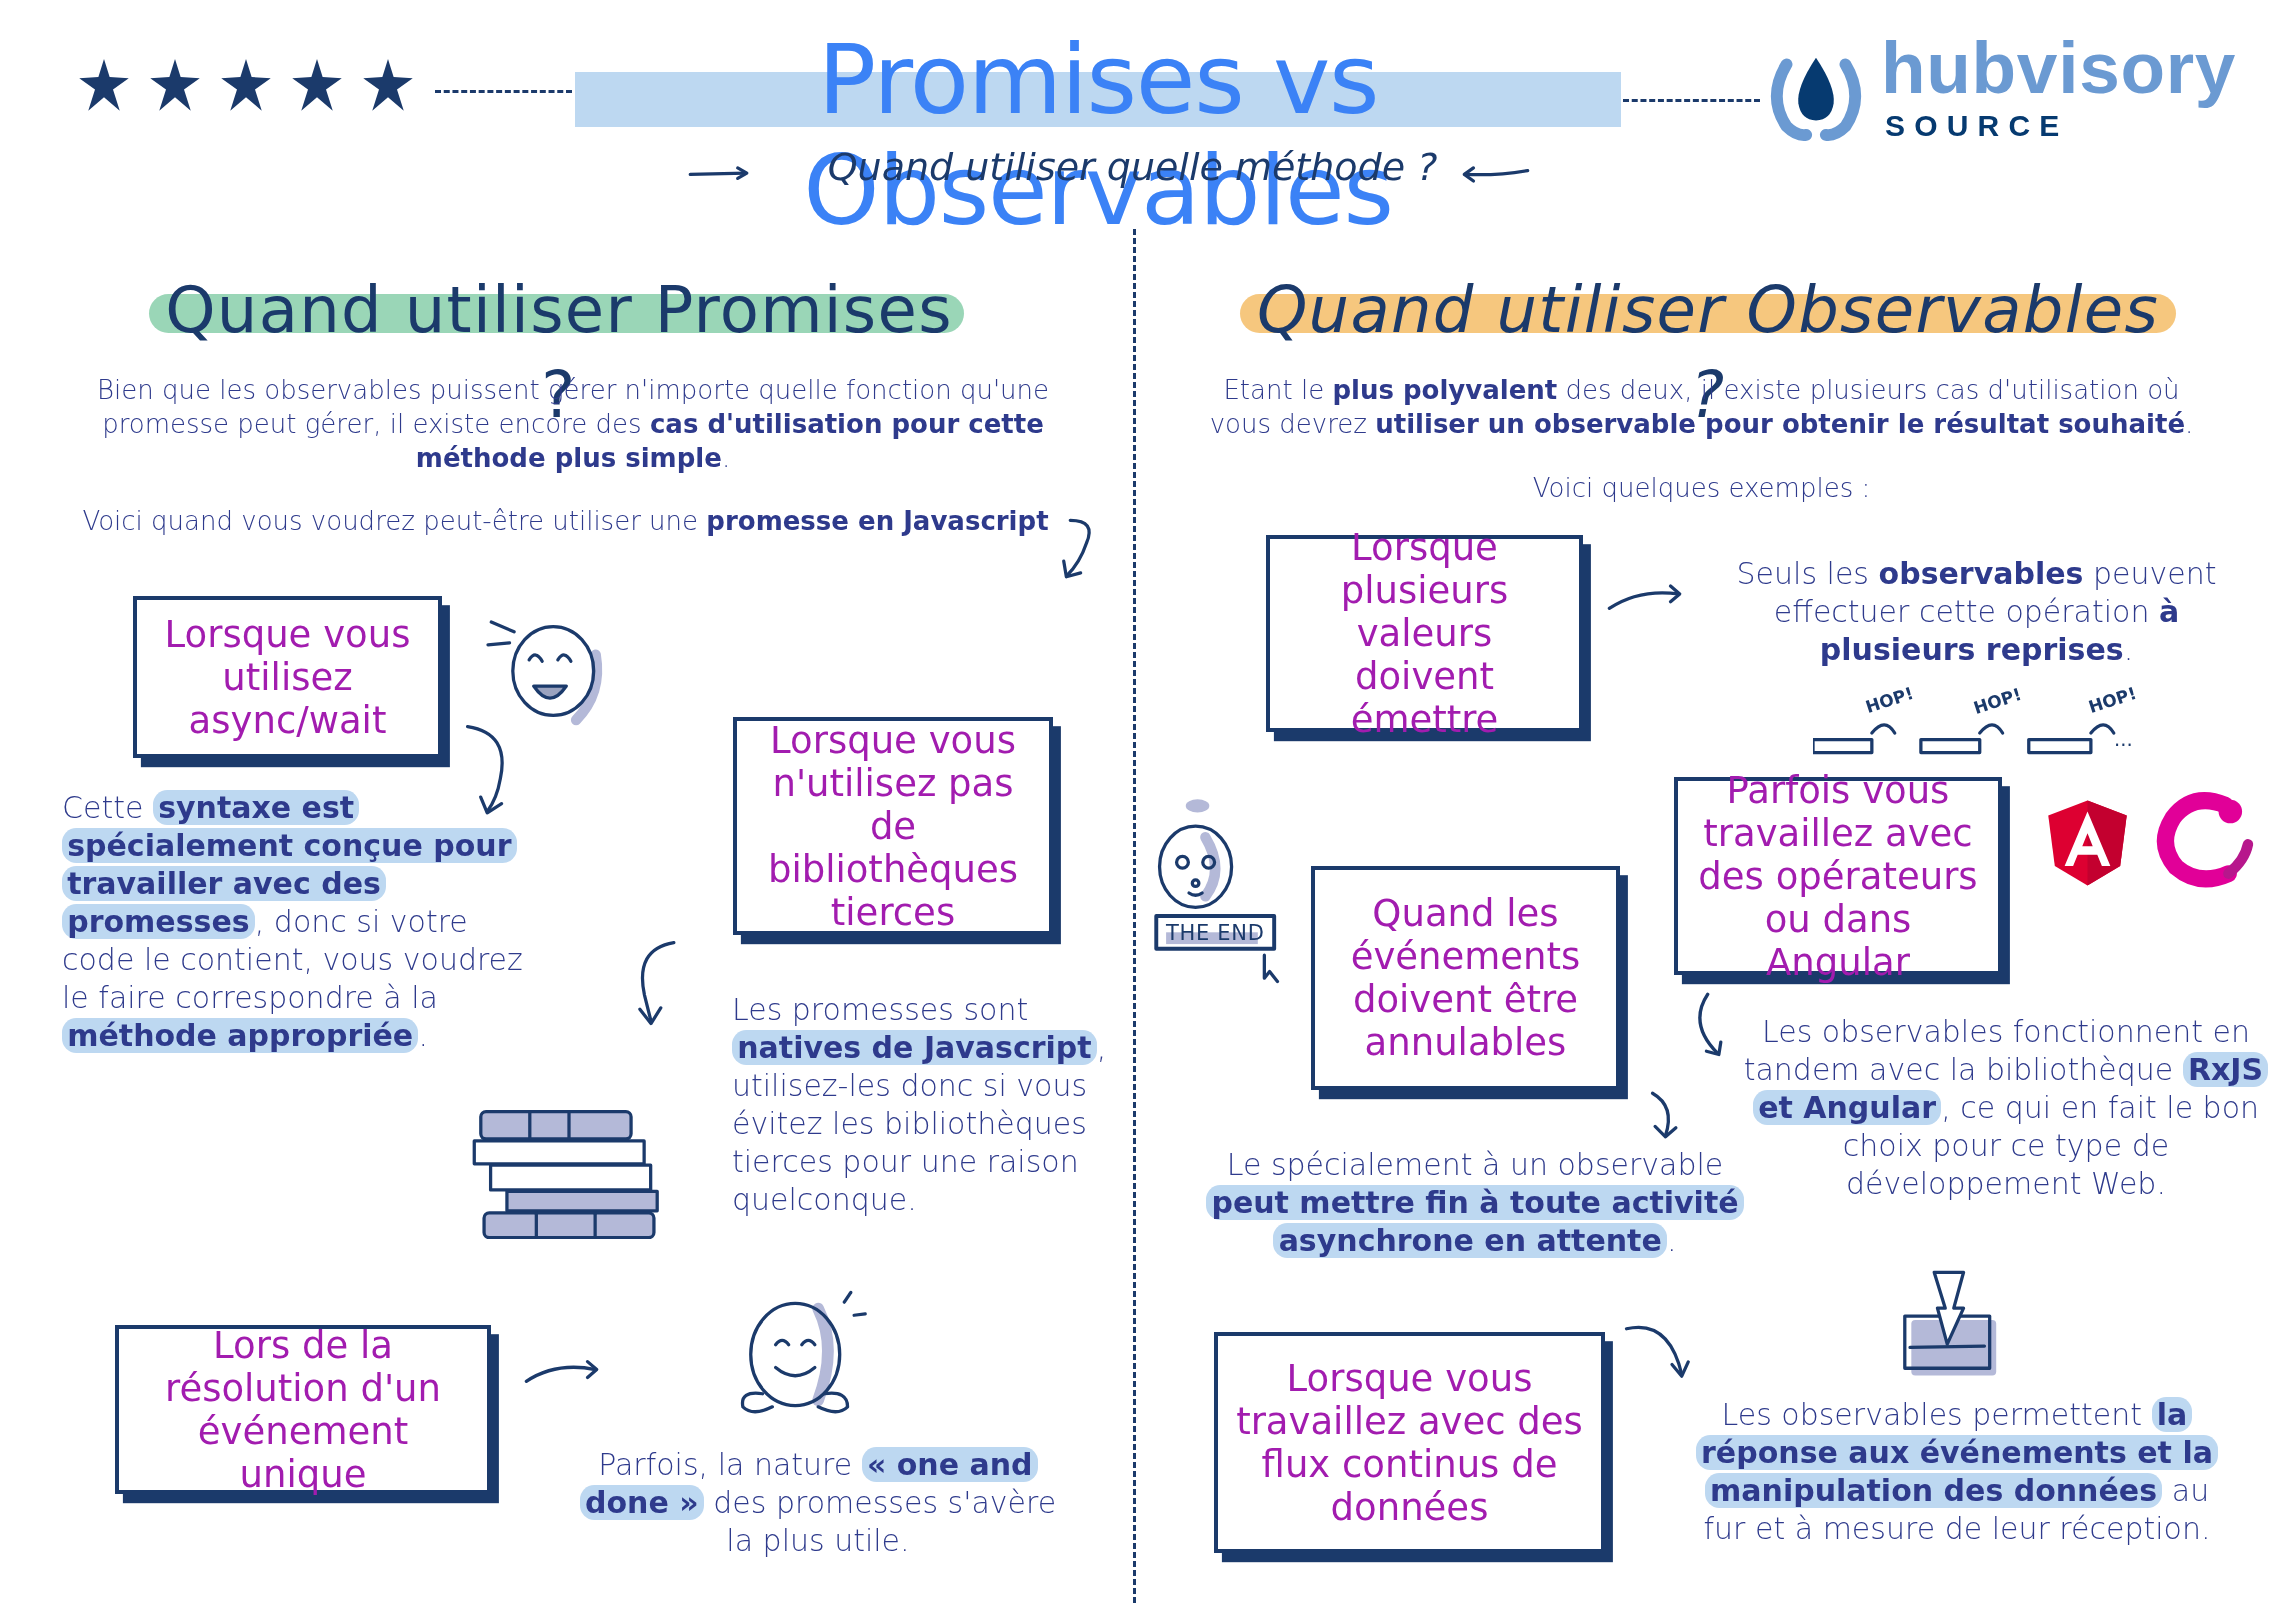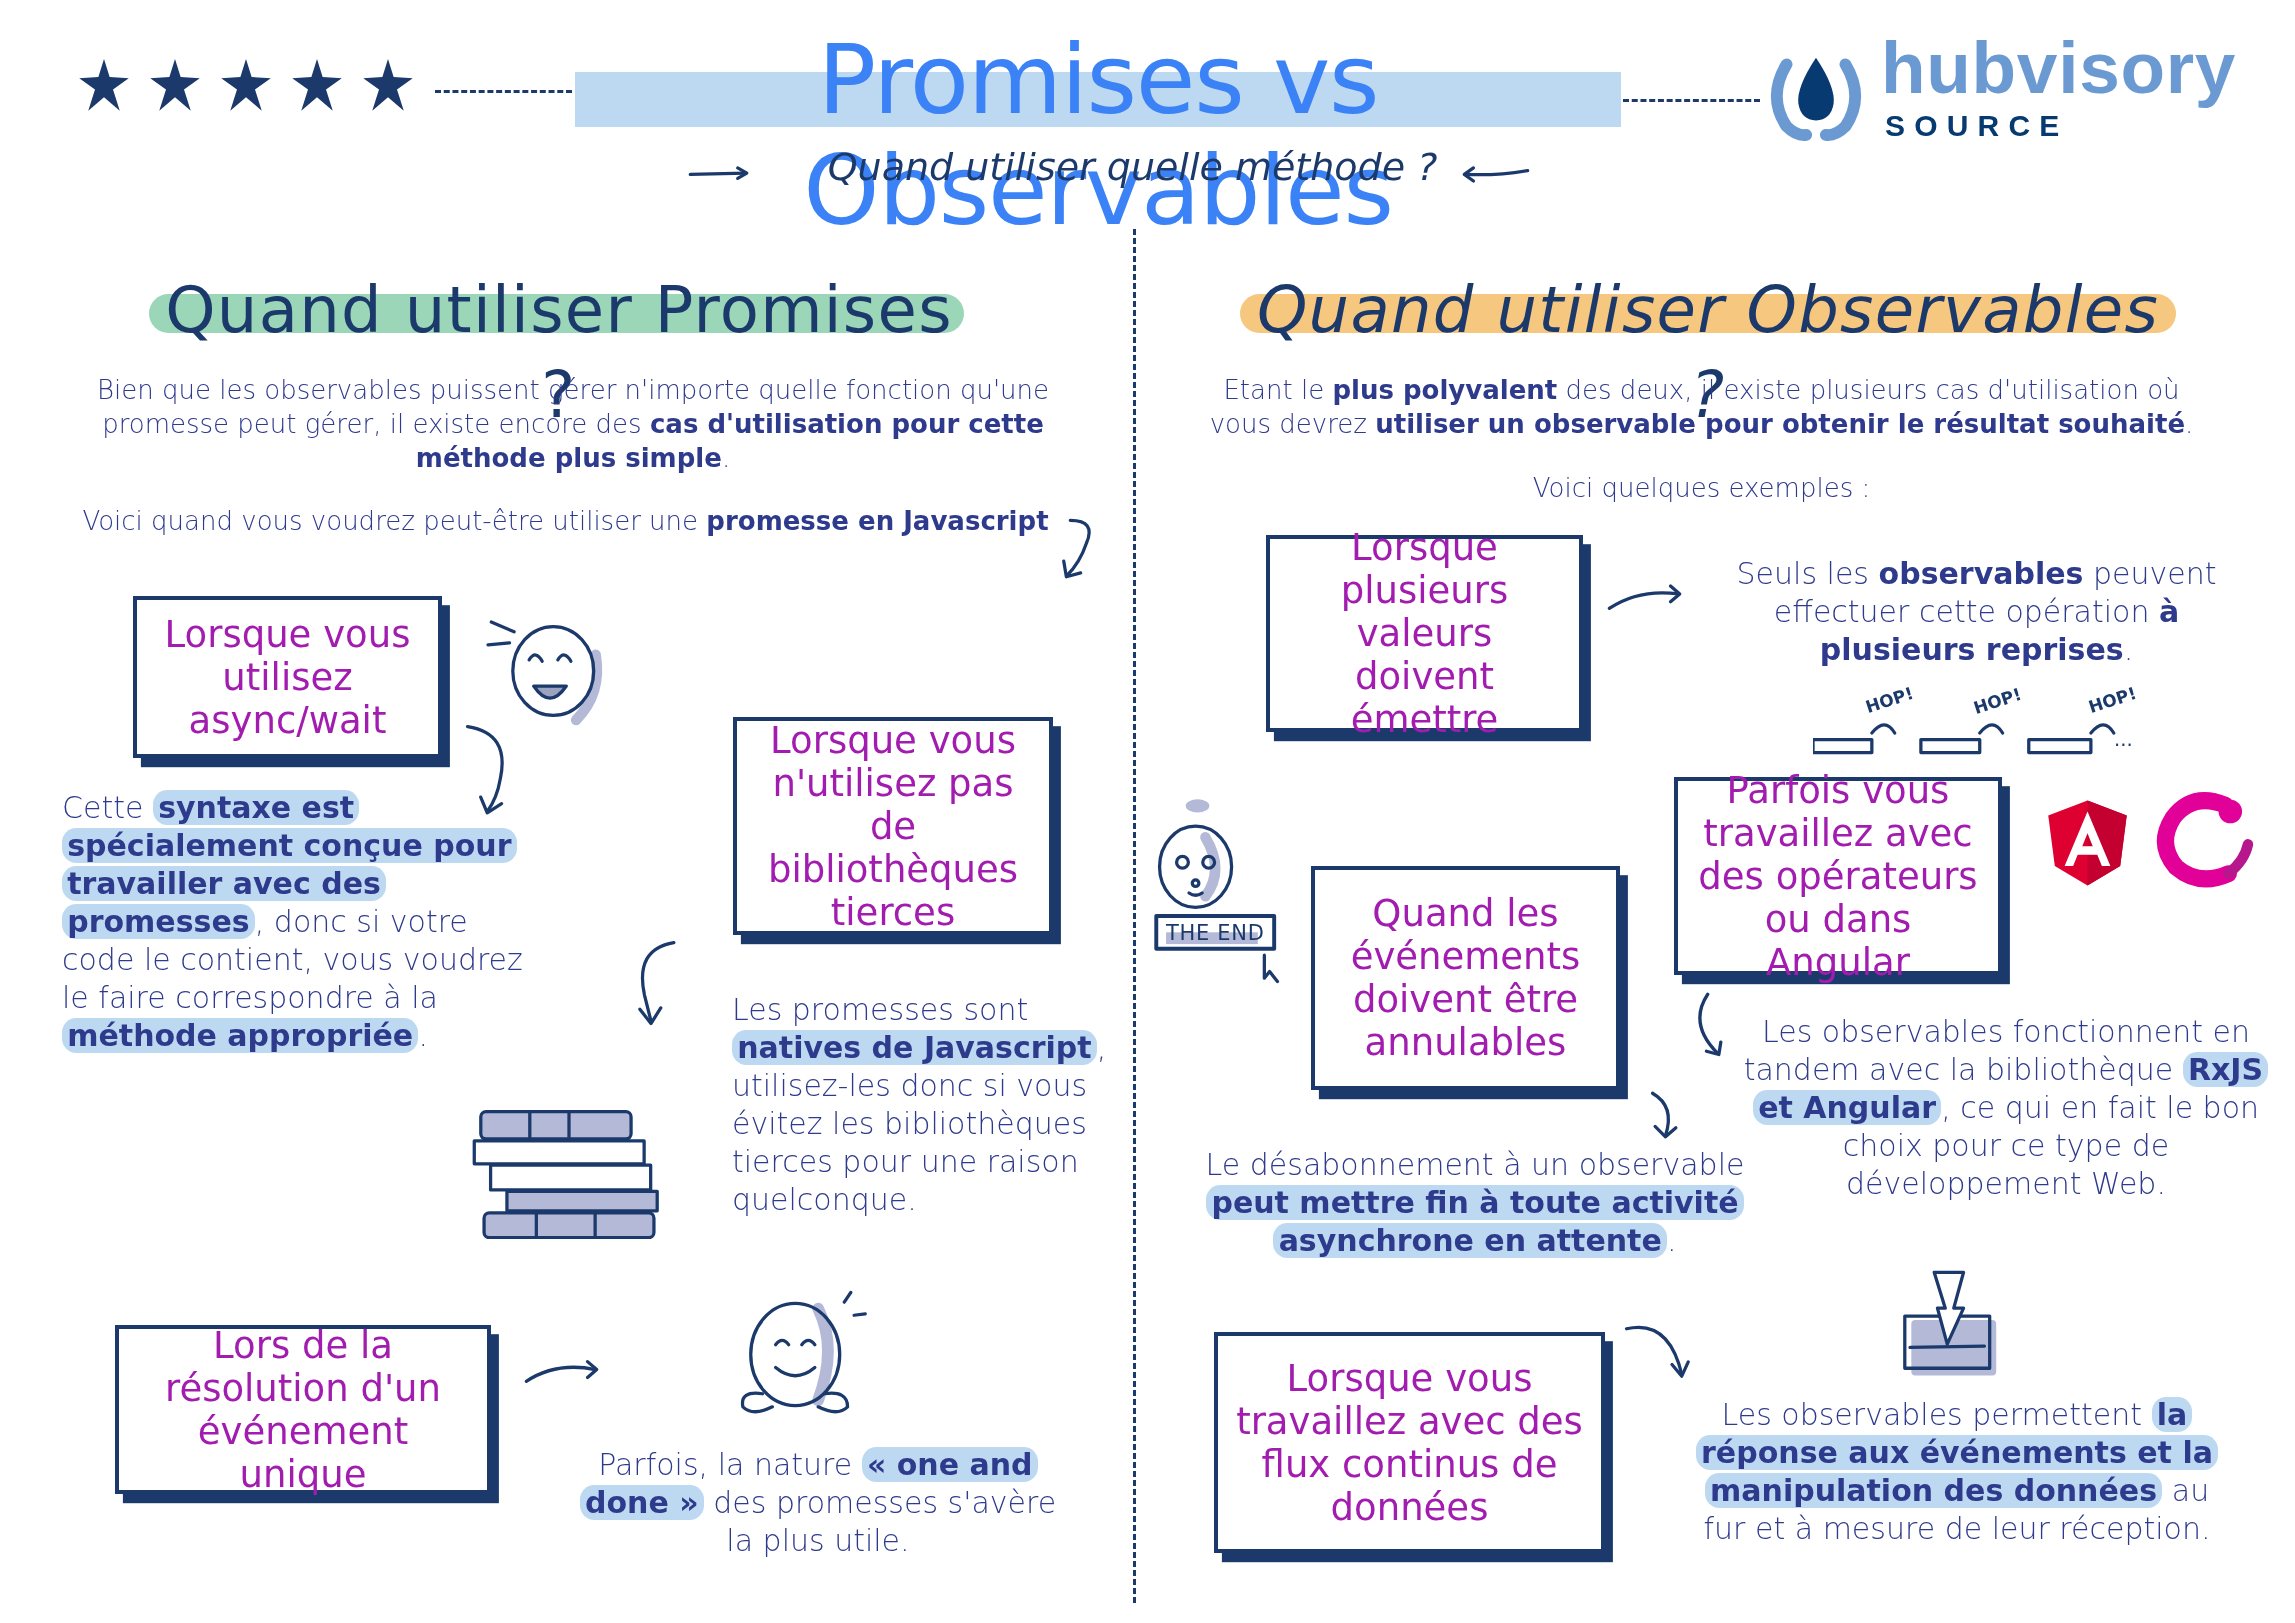--- a/index.html
+++ b/index.html
@@ -223,21 +223,21 @@
   <rect x="20" y="205" width="140" height="18" style="fill:#b4b9d8; stroke:none"></rect>
   <path d="M170 240 L170 275 L178 265 L190 280"></path>
 </svg>
 <div class="abs" style="left:1166px; top:921px; font-size:21px; color:#1b3a6b; letter-spacing:0.7px;">THE END</div>
 <div class="abs box" style="left:1311px; top:866px; width:309px; height:224px;">Quand les événements doivent être annulables</div>
 <svg class="abs ink" style="left:1646px; top:1090px; width:39px; height:52px;" viewBox="0 0 60 80">
     <path d="M10 5 Q45 25 30 70"></path>
     <polyline points="14,56 30,72 46,58"></polyline>
   </svg>
 <div class="abs para big center" style="left:1197px; top:1146px; width:556px;">
-  <span>Le désabonnement à un observable </span><b class="hl">peut mettre fin à toute activité asynchrone en attente</b><span>.</span>
+  <span>Le spécialement à un observable </span><b class="hl">peut mettre fin à toute activité asynchrone en attente</b><span>.</span>
 </div>
 
 <div class="abs box" style="left:1214px; top:1332px; width:391px; height:221px;">Lorsque vous travaillez avec des flux continus de données</div>
 <svg class="abs ink" style="left:1623px; top:1319px; width:72px; height:65px;" viewBox="0 0 110 100">
     <path d="M5 15 Q70 0 90 85"></path>
     <polyline points="75,70 90,88 100,66"></polyline>
   </svg>
 <svg class="abs ink" style="left:1898px; top:1269px; width:105px; height:111px;" viewBox="0 0 160 170">
   <rect x="20" y="78" width="130" height="85" rx="6" style="fill:#b4b9d8; stroke:none"></rect>
   <rect x="10" y="72" width="130" height="80"></rect>

